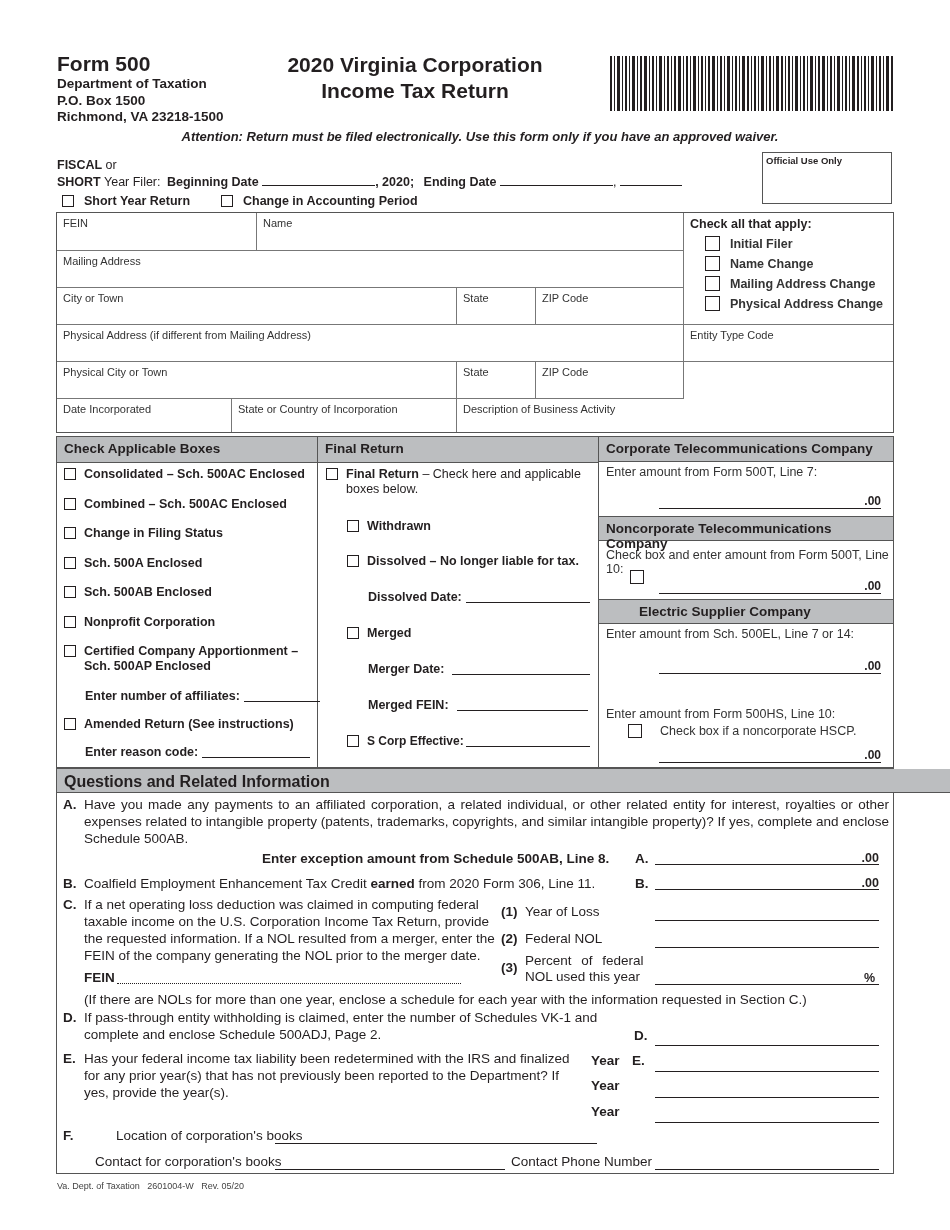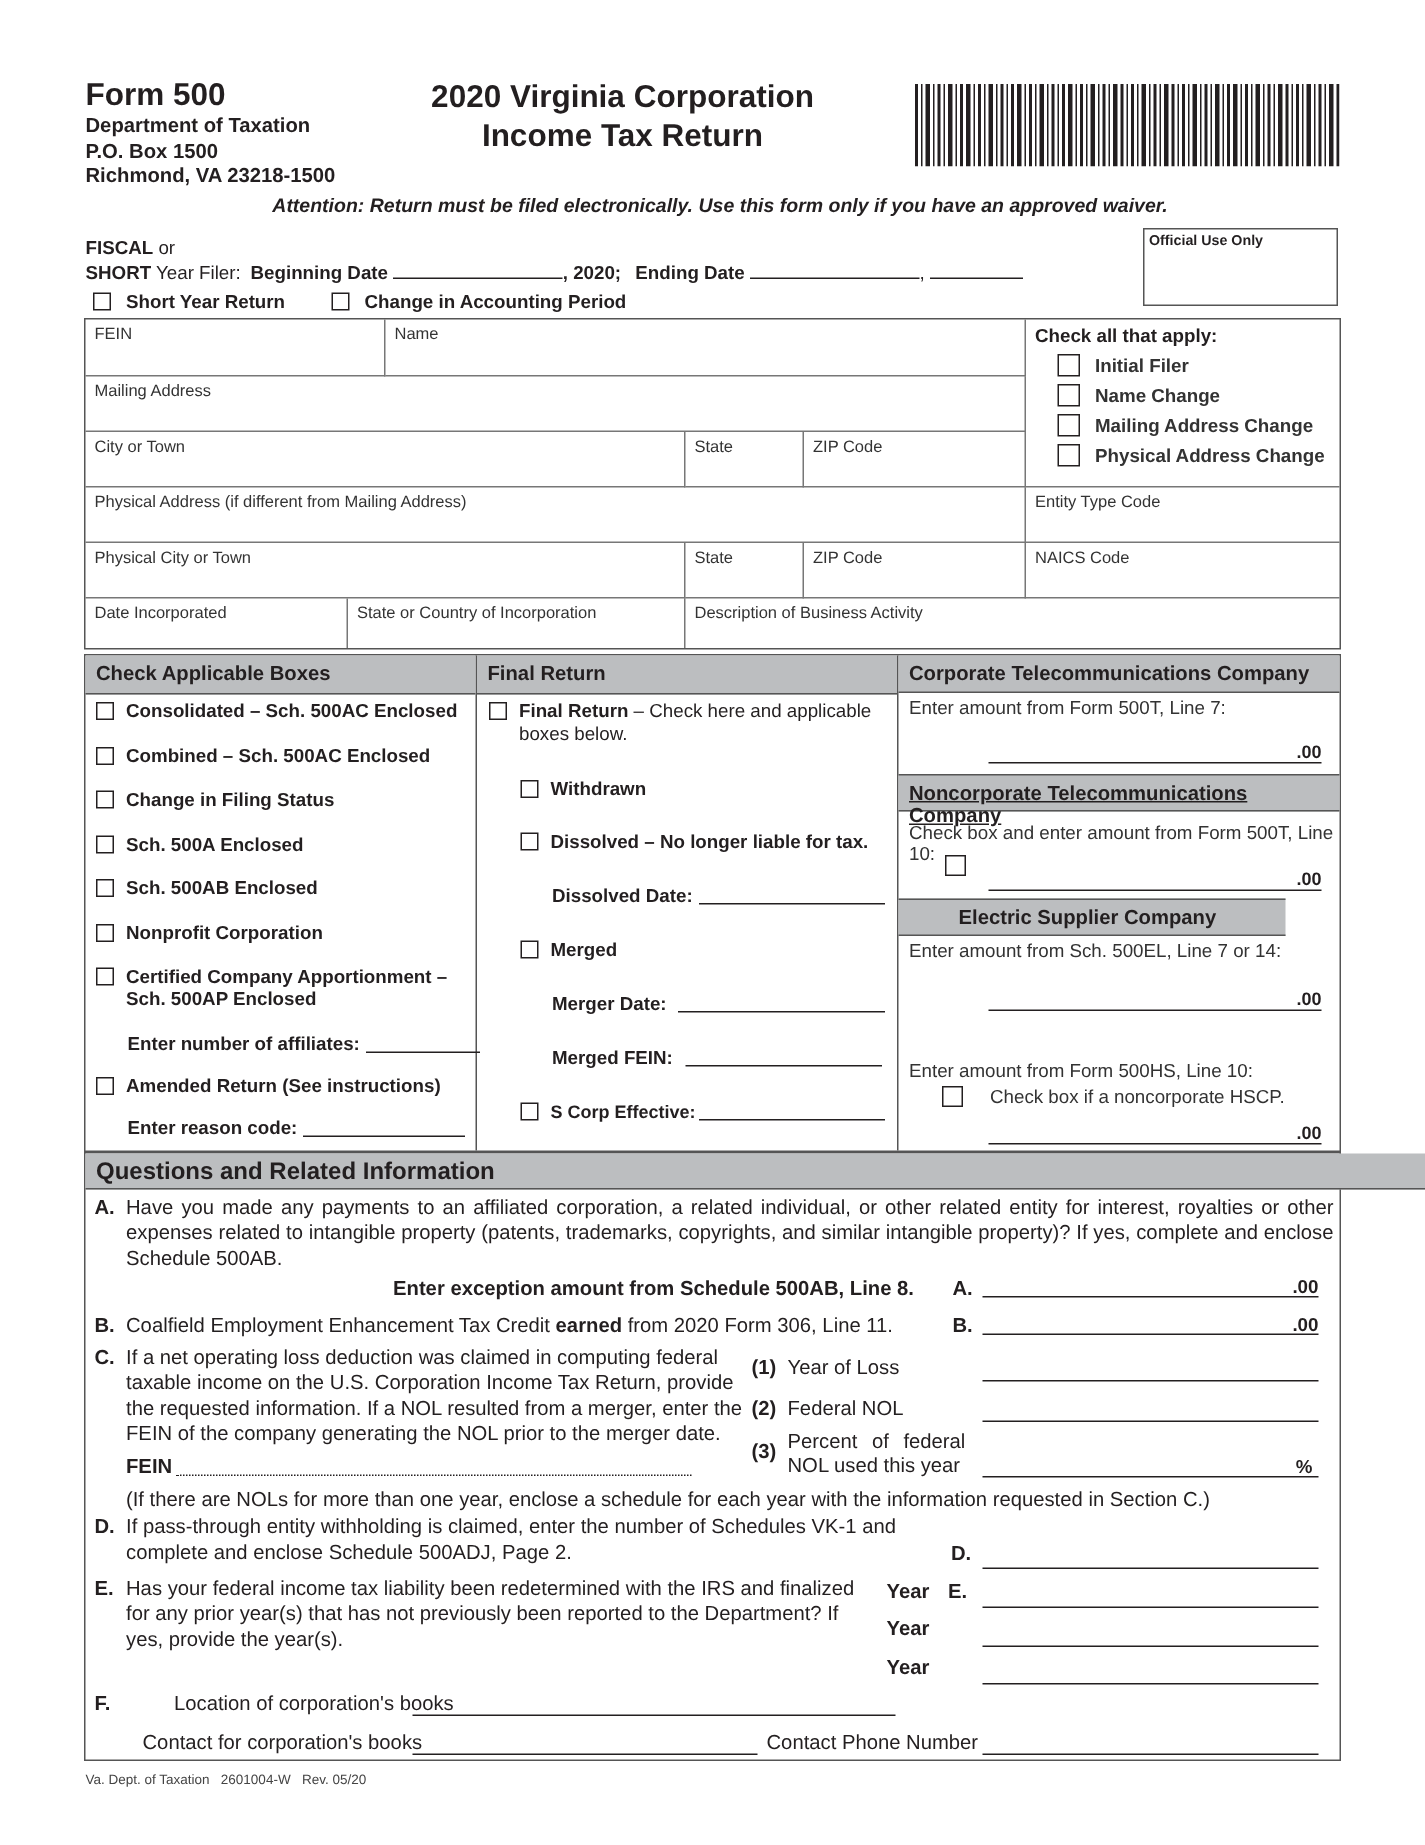--- a/index.html
+++ b/index.html
@@ -171,21 +171,20 @@
     <div class="cbrow" style="margin:0 0 0 15px;">
         <span class="cbx" style="width:15px;height:15px;"></span>
         <span>Physical Address Change</span>
       </div>
   </div>
   <div class="cell" style="left:0; top:112px; width:627px; height:37px;"><span>Physical Address (if different from Mailing Address)</span></div>
   <div class="cell" style="left:627px; top:112px; width:209px; height:37px; border-right:none;"><span>Entity Type Code</span></div>
   <div class="cell" style="left:0; top:149px; width:400px; height:37px;"><span>Physical City or Town</span></div>
   <div class="cell" style="left:400px; top:149px; width:79px; height:37px;"><span>State</span></div>
   <div class="cell" style="left:479px; top:149px; width:148px; height:37px;"><span>ZIP Code</span></div>
-  <div class="cell" style="left:627px; top:149px; width:209px; height:37px; border-right:none;"><span>NAICS Code</span></div>
   <div class="cell" style="left:0; top:186px; width:175px; height:33px; border-bottom:none;"><span>Date Incorporated</span></div>
   <div class="cell" style="left:175px; top:186px; width:225px; height:33px; border-bottom:none;"><span>State or Country of Incorporation</span></div>
   <div class="cell" style="left:400px; top:186px; width:436px; height:33px; border-bottom:none; border-right:none;"><span>Description of Business Activity</span></div>
 </div>
 
 <div class="abs secbox">
 
   <div class="abs" style="left:260px; top:0; width:1px; height:330px; background:#555;"></div>
   <div class="abs" style="left:541px; top:0; width:1px; height:330px; background:#555;"></div>
 
@@ -262,25 +261,25 @@
     </div>
   <div class="col-item" style="left:290px; top:297px; font-size:12px;">
       <span class="cbx"></span>
       <span>S Corp Effective:</span>
       <span class="uline" style="width:124px; margin-left:-6px;"></span>
     </div>
 
   <div class="band" style="left:542px; top:0; width:294px; height:25px;">Corporate Telecommunications Company</div>
   <div class="plain" style="left:549px; top:28px;">Enter amount from Form 500T, Line 7:</div>
   <div class="amt-line" style="left:602px; top:57px; width:222px;">.00</div>
-  <div class="band" style="left:542px; top:79px; width:294px; height:25px; border-top:1px solid #555;text-decoration:underline;">Noncorporate Telecommunications Company</div>
+  <div class="band" style="left:542px; top:79px; width:294px; height:25px; border-top:1px solid #555;">Noncorporate Telecommunications Company</div>
   <div class="plain" style="left:549px; top:111px;">Check box and enter amount from Form 500T, Line 10:</div>
   <span class="cbx abs" style="left:573px; top:133px; width:14px; height:14px;"></span>
   <div class="amt-line" style="left:602px; top:142px; width:222px;">.00</div>
-  <div class="band" style="left:542px; top:162px; width:258px; height:25px; border-top:1px solid #555;padding-left:40px;">Electric Supplier Company</div>
+  <div class="band" style="left:542px; top:162px; width:294px; height:25px; border-top:1px solid #555;padding-left:40px;">Electric Supplier Company</div>
   <div class="plain" style="left:549px; top:190px;">Enter amount from Sch. 500EL, Line 7 or 14:</div>
   <div class="amt-line" style="left:602px; top:222px; width:222px;">.00</div>
   <div class="plain" style="left:549px; top:270px;">Enter amount from Form 500HS, Line 10:</div>
   <div class="abs" style="left:571px; top:287px; display:flex; align-items:center; gap:18px; font-size:12.5px; color:#333;">
       <span class="cbx" style="width:14px; height:14px;"></span>
       <span>Check box if a noncorporate HSCP.</span>
     </div>
   <div class="amt-line" style="left:602px; top:311px; width:222px;">.00</div>
 </div>
 

